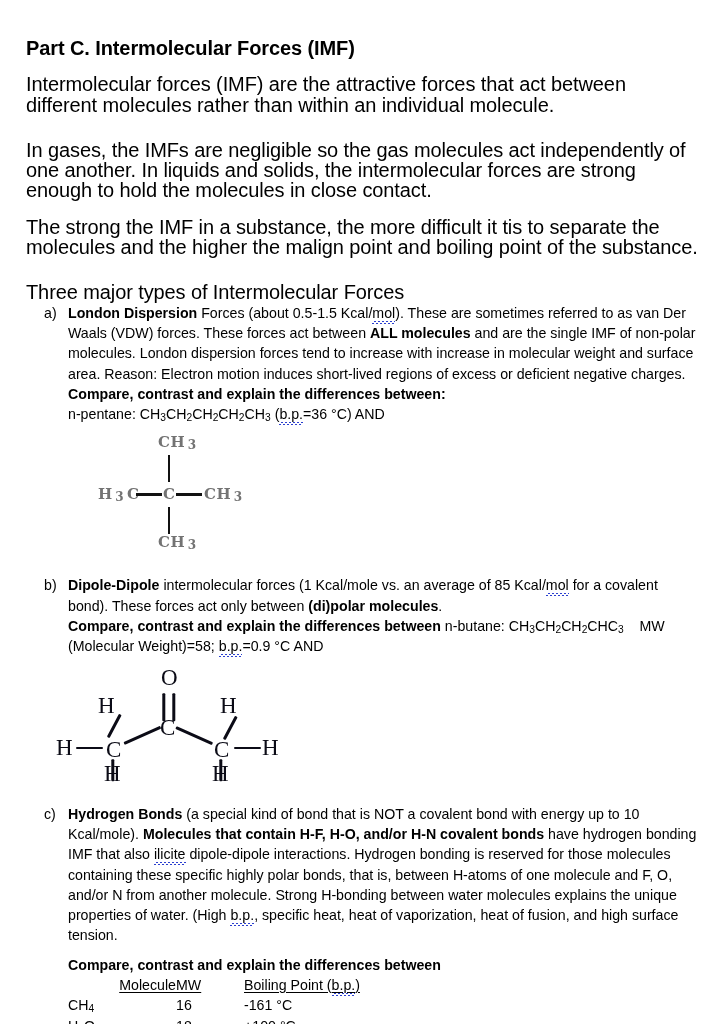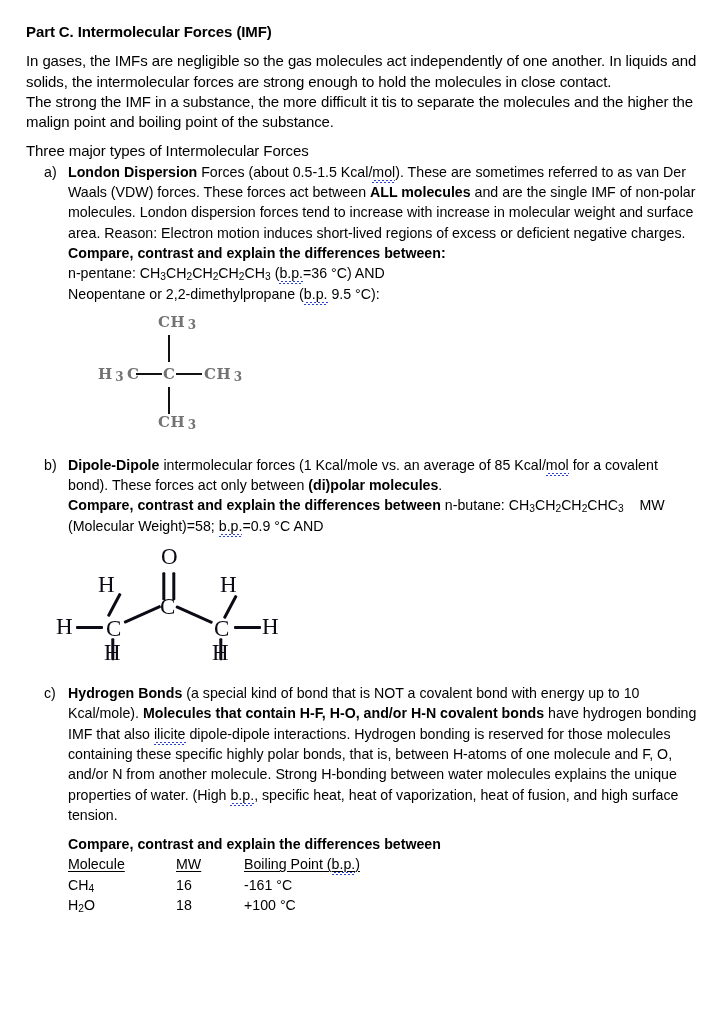--- a/index.html
+++ b/index.html
@@ -22,24 +22,24 @@
     padding: 0;
     box-sizing: border-box;
   }
   .doc {
     position: absolute;
     left: 26px;
     top: 22px;
     width: 672px;
   }
   .para {
-    font-size: 15px;
+    font-size: 20px;
     line-height: 20.3px;
     letter-spacing: -0.1px;
-    margin: 0 0 0 0;
+    margin: 16px 0 0 0;
   }
   .b { font-weight: bold; }
   .gap-sm { height: 9px; }
   .gap-md { height: 20px; }
 
   
   .sq {
     position: relative;
     white-space: nowrap;
   }
@@ -137,56 +137,56 @@
     font-size: 14.2px;
     line-height: 20.3px;
     margin-left: 30px;
   }
   .tbl td, .tbl th {
     padding: 0 0 0 0;
     text-align: left;
     font-weight: normal;
     vertical-align: top;
   }
-  .tbl .c-mol { width: 108px; }
+  .tbl .c-mol { width: 108px; text-align: right; }
   .tbl .c-mw  { width: 68px; }
   .tbl .c-bp  { width: 190px; }
   .tbl thead td {
     text-decoration: underline;
     text-underline-offset: 2px;
   }
 </style>
 </head>
 <body>
 
 <div class="page">
   <div class="doc">
 
     <div class="para b">Part C. Intermolecular Forces (IMF)</div>
 
+    <div class="para">Intermolecular forces (IMF) are the attractive forces that act between different molecules rather than within an individual molecule.</div>
 
     <div class="gap-sm"></div>
 
     <div class="para">In gases, the IMFs are negligible so the gas molecules act independently of one another.  In liquids and solids, the intermolecular forces are strong enough to hold the molecules in close contact.</div>
 
     <div class="para">The strong the IMF in a substance, the more difficult it tis to separate the molecules and the higher the malign point and boiling point of the substance.</div>
 
     <div class="gap-sm"></div>
 
     <div class="para">Three major types of Intermolecular Forces</div>
 
     <div class="item">
       <span class="marker">a)</span>
       <span class="b">London Dispersion</span><span> Forces (about 0.5-1.5 Kcal/</span><span class="sq">mol</span><span>). These are sometimes referred to as van Der Waals (VDW) forces. These forces act between </span><span class="b">ALL molecules</span><span> and are the single IMF of non-polar molecules. London dispersion forces tend to increase with increase in molecular weight and surface area. Reason: Electron motion induces short-lived regions of excess or deficient negative charges.</span>
 
       <div class="b">Compare, contrast and explain the differences between:</div>
 
       <div><span>n-pentane: CH</span><sub>3</sub><span>CH</span><sub>2</sub><span>CH</span><sub>2</sub><span>CH</span><sub>2</sub><span>CH</span><sub>3</sub><span> (</span><span class="sq">b.p.</span><span>=36 °C) AND</span></div>
 
-      <div><span>Neopentane or 2,2-dimethylpropane (</span><span class="sq">b.p.</span><span> 9.5 °C):</span></div>
     </div>
 
     <div class="gap-sm"></div>
 
     <div class="neopentane">
 
       <span class="neo-lbl" style="left:60px; top:0px;"><span>CH</span><span class="s3">3</span></span>
 
       <span class="vbond" style="left:70px; top:22px; height:27px;"></span>
 

